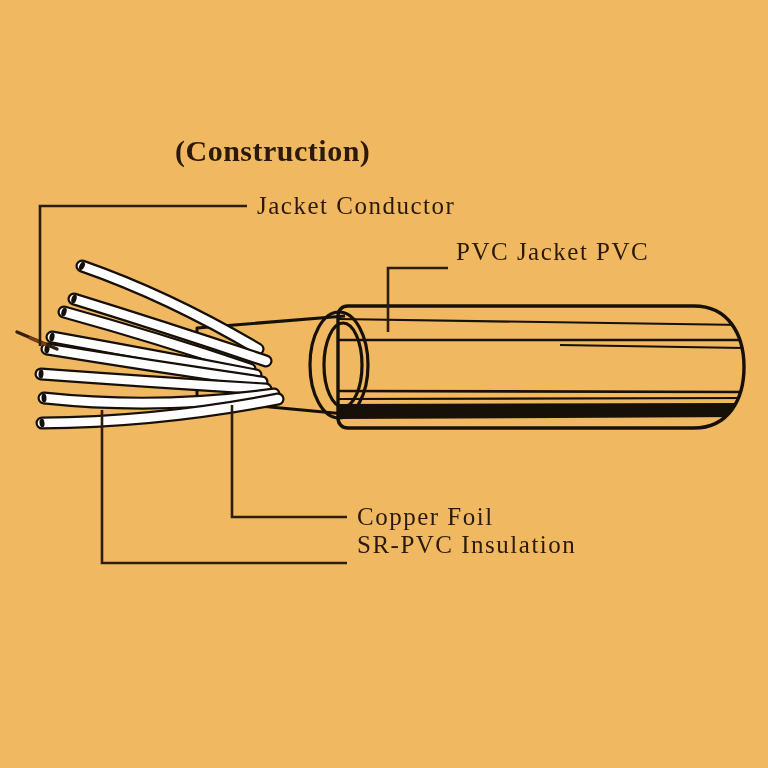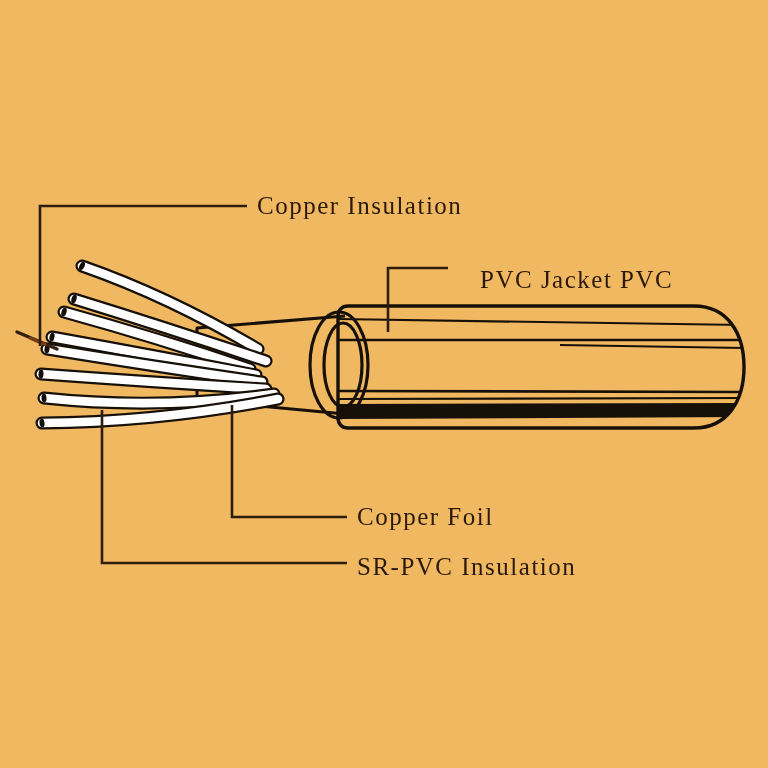--- a/index.html
+++ b/index.html
@@ -117,22 +117,23 @@
              M324,365 a19,42 0 1 0 38,0 a19,42 0 1 0 -38,0 Z"></path>
 
     <g>
       <path class="leaderline" d="M40,346 V206 H247"></path>
       <path class="leaderline" d="M388,332 V268 H448"></path>
       <path class="leaderline" d="M232,405 V517 H347"></path>
       <path class="leaderline" d="M102,410 V563 H347"></path>
     </g>
   </svg>
 
+  <div class="title" style="left:175px;top:151px;">(Construction)</div>
 
-  <div class="lbl" style="left:257px;top:206px;">Copper Insulation</div>
+  <div class="lbl" style="left:257px;top:206px;">Jacket Conductor</div>
 
-  <div class="lbl" style="left:456px;top:280px;margin-left:24px;">PVC Jacket PVC</div>
+  <div class="lbl" style="left:456px;top:252px;">PVC Jacket PVC</div>
 
   <div class="lbl" style="left:357px;top:517px;">Copper Foil</div>
 
-  <div class="lbl" style="left:357px;top:567px;">SR-PVC Insulation</div>
+  <div class="lbl" style="left:357px;top:545px;">SR-PVC Insulation</div>
 
 </div>
 
 </body></html>

